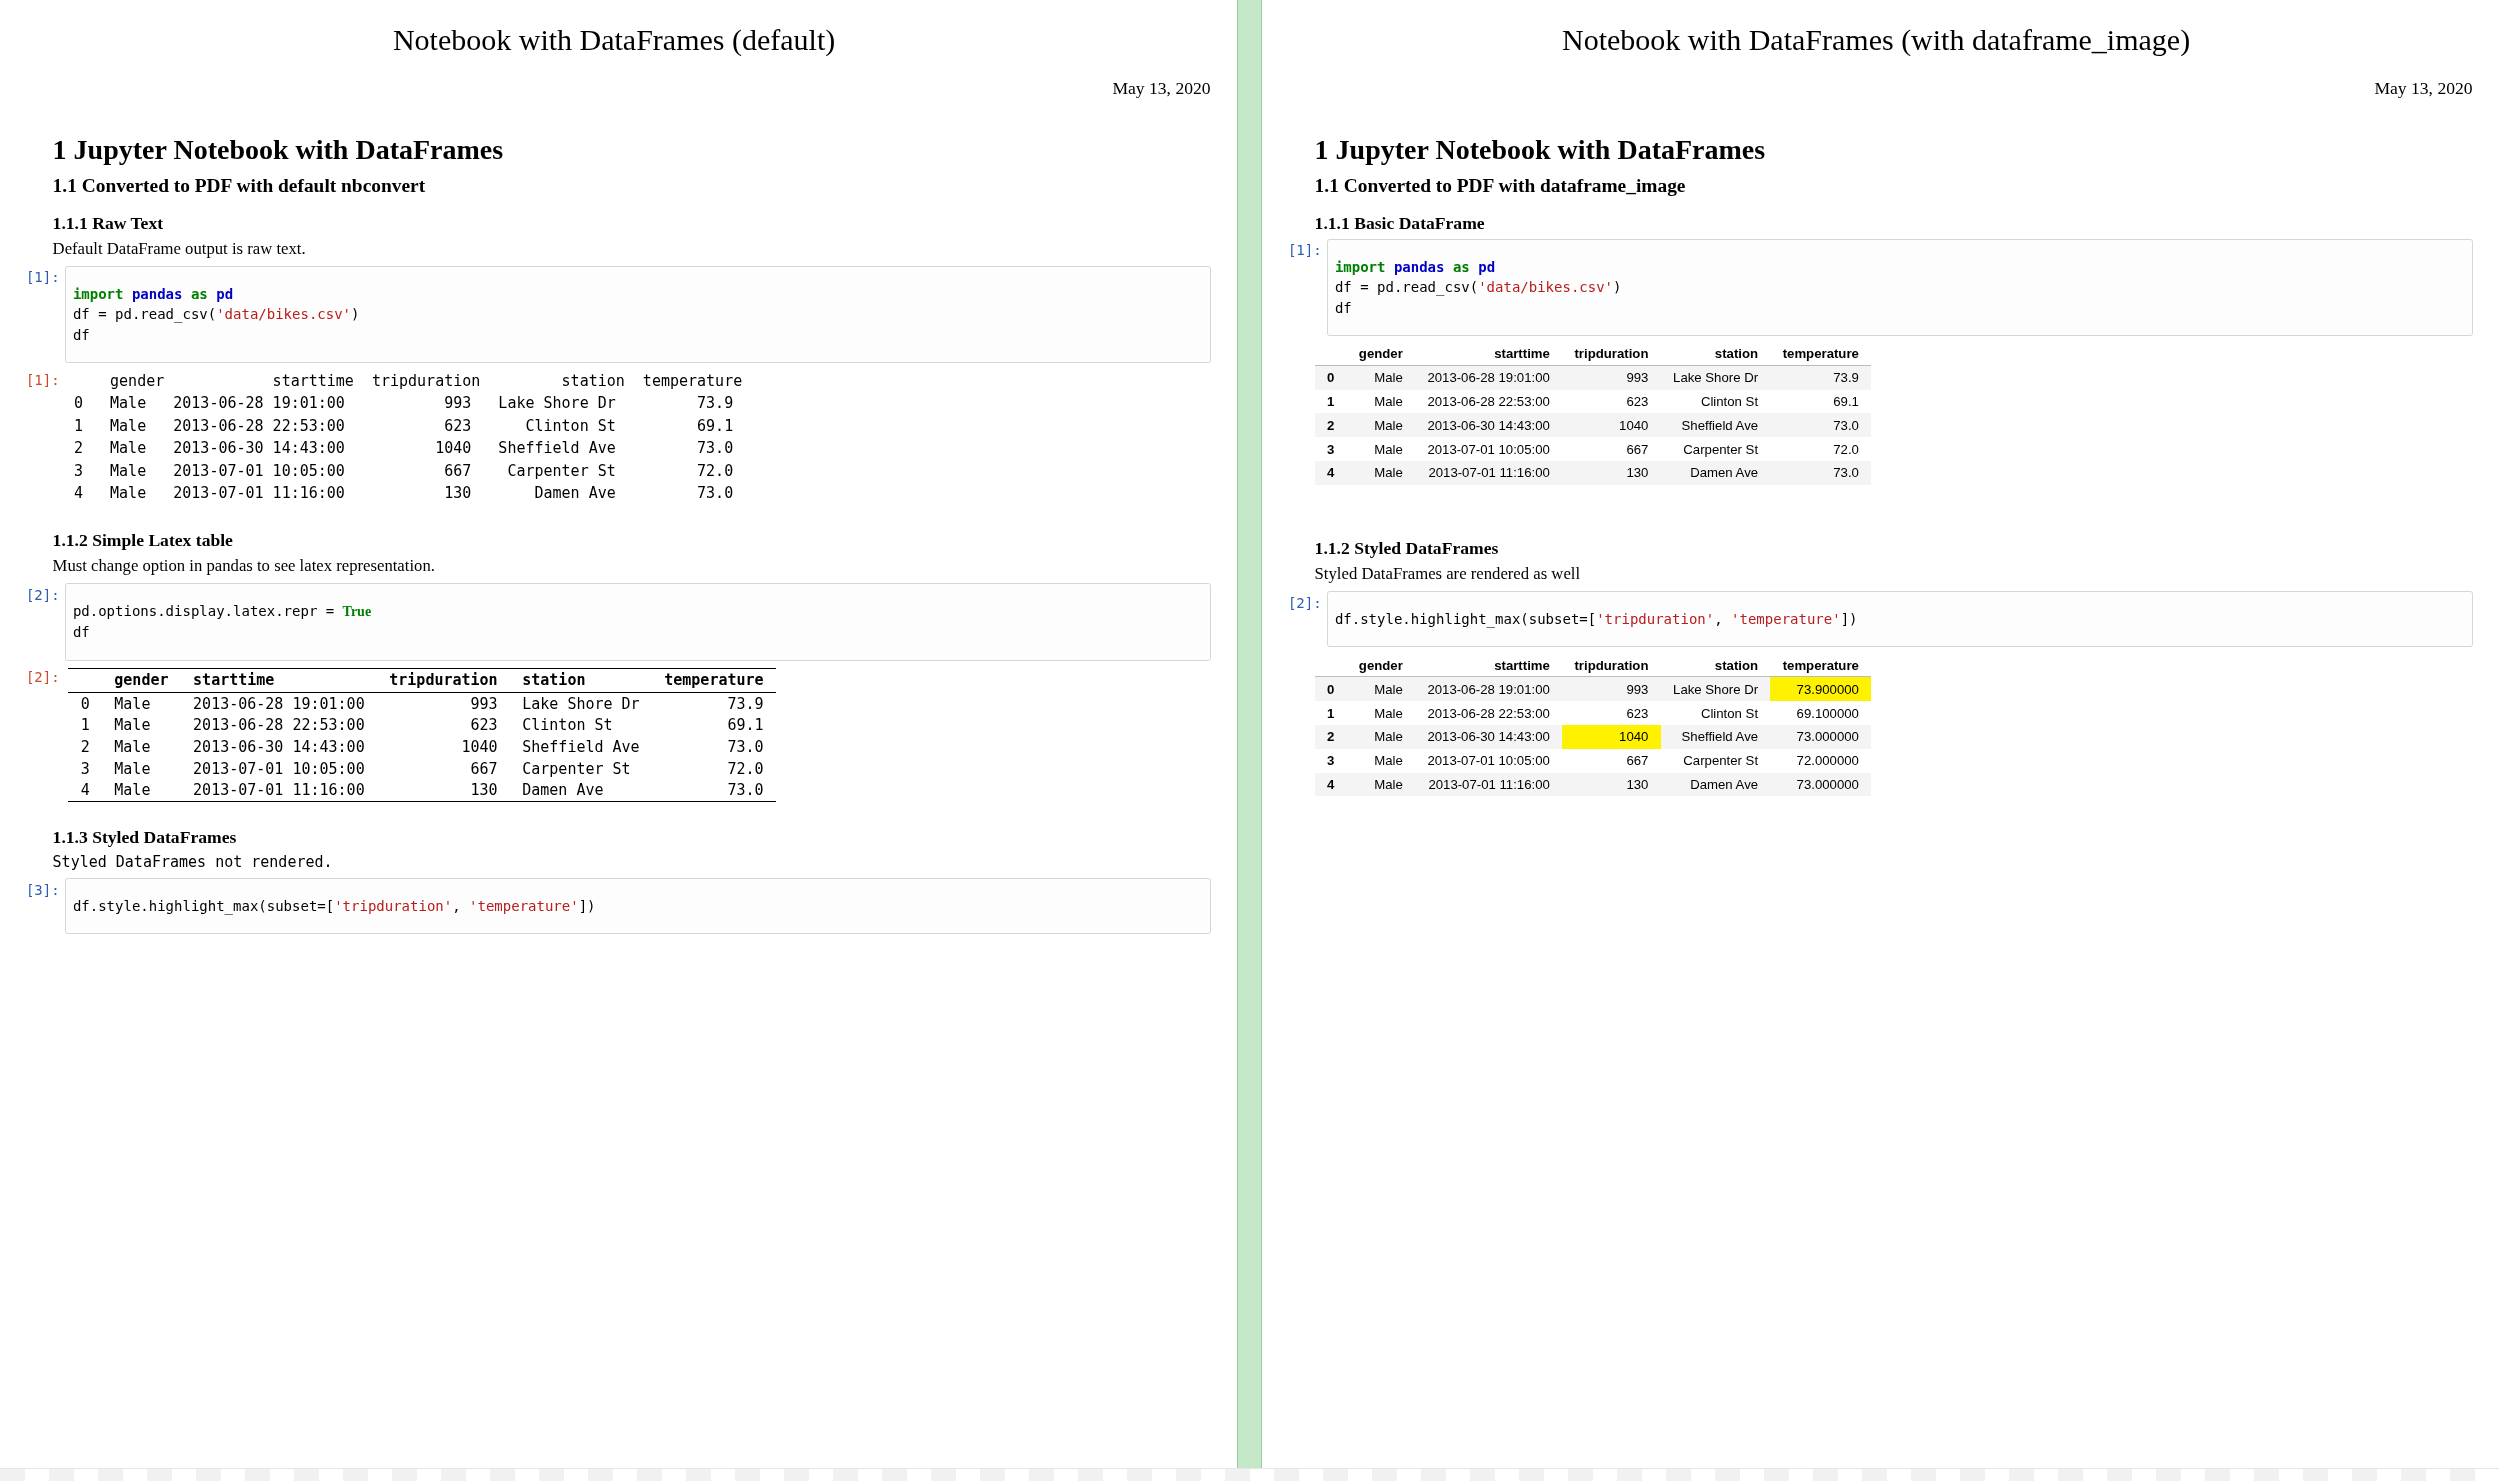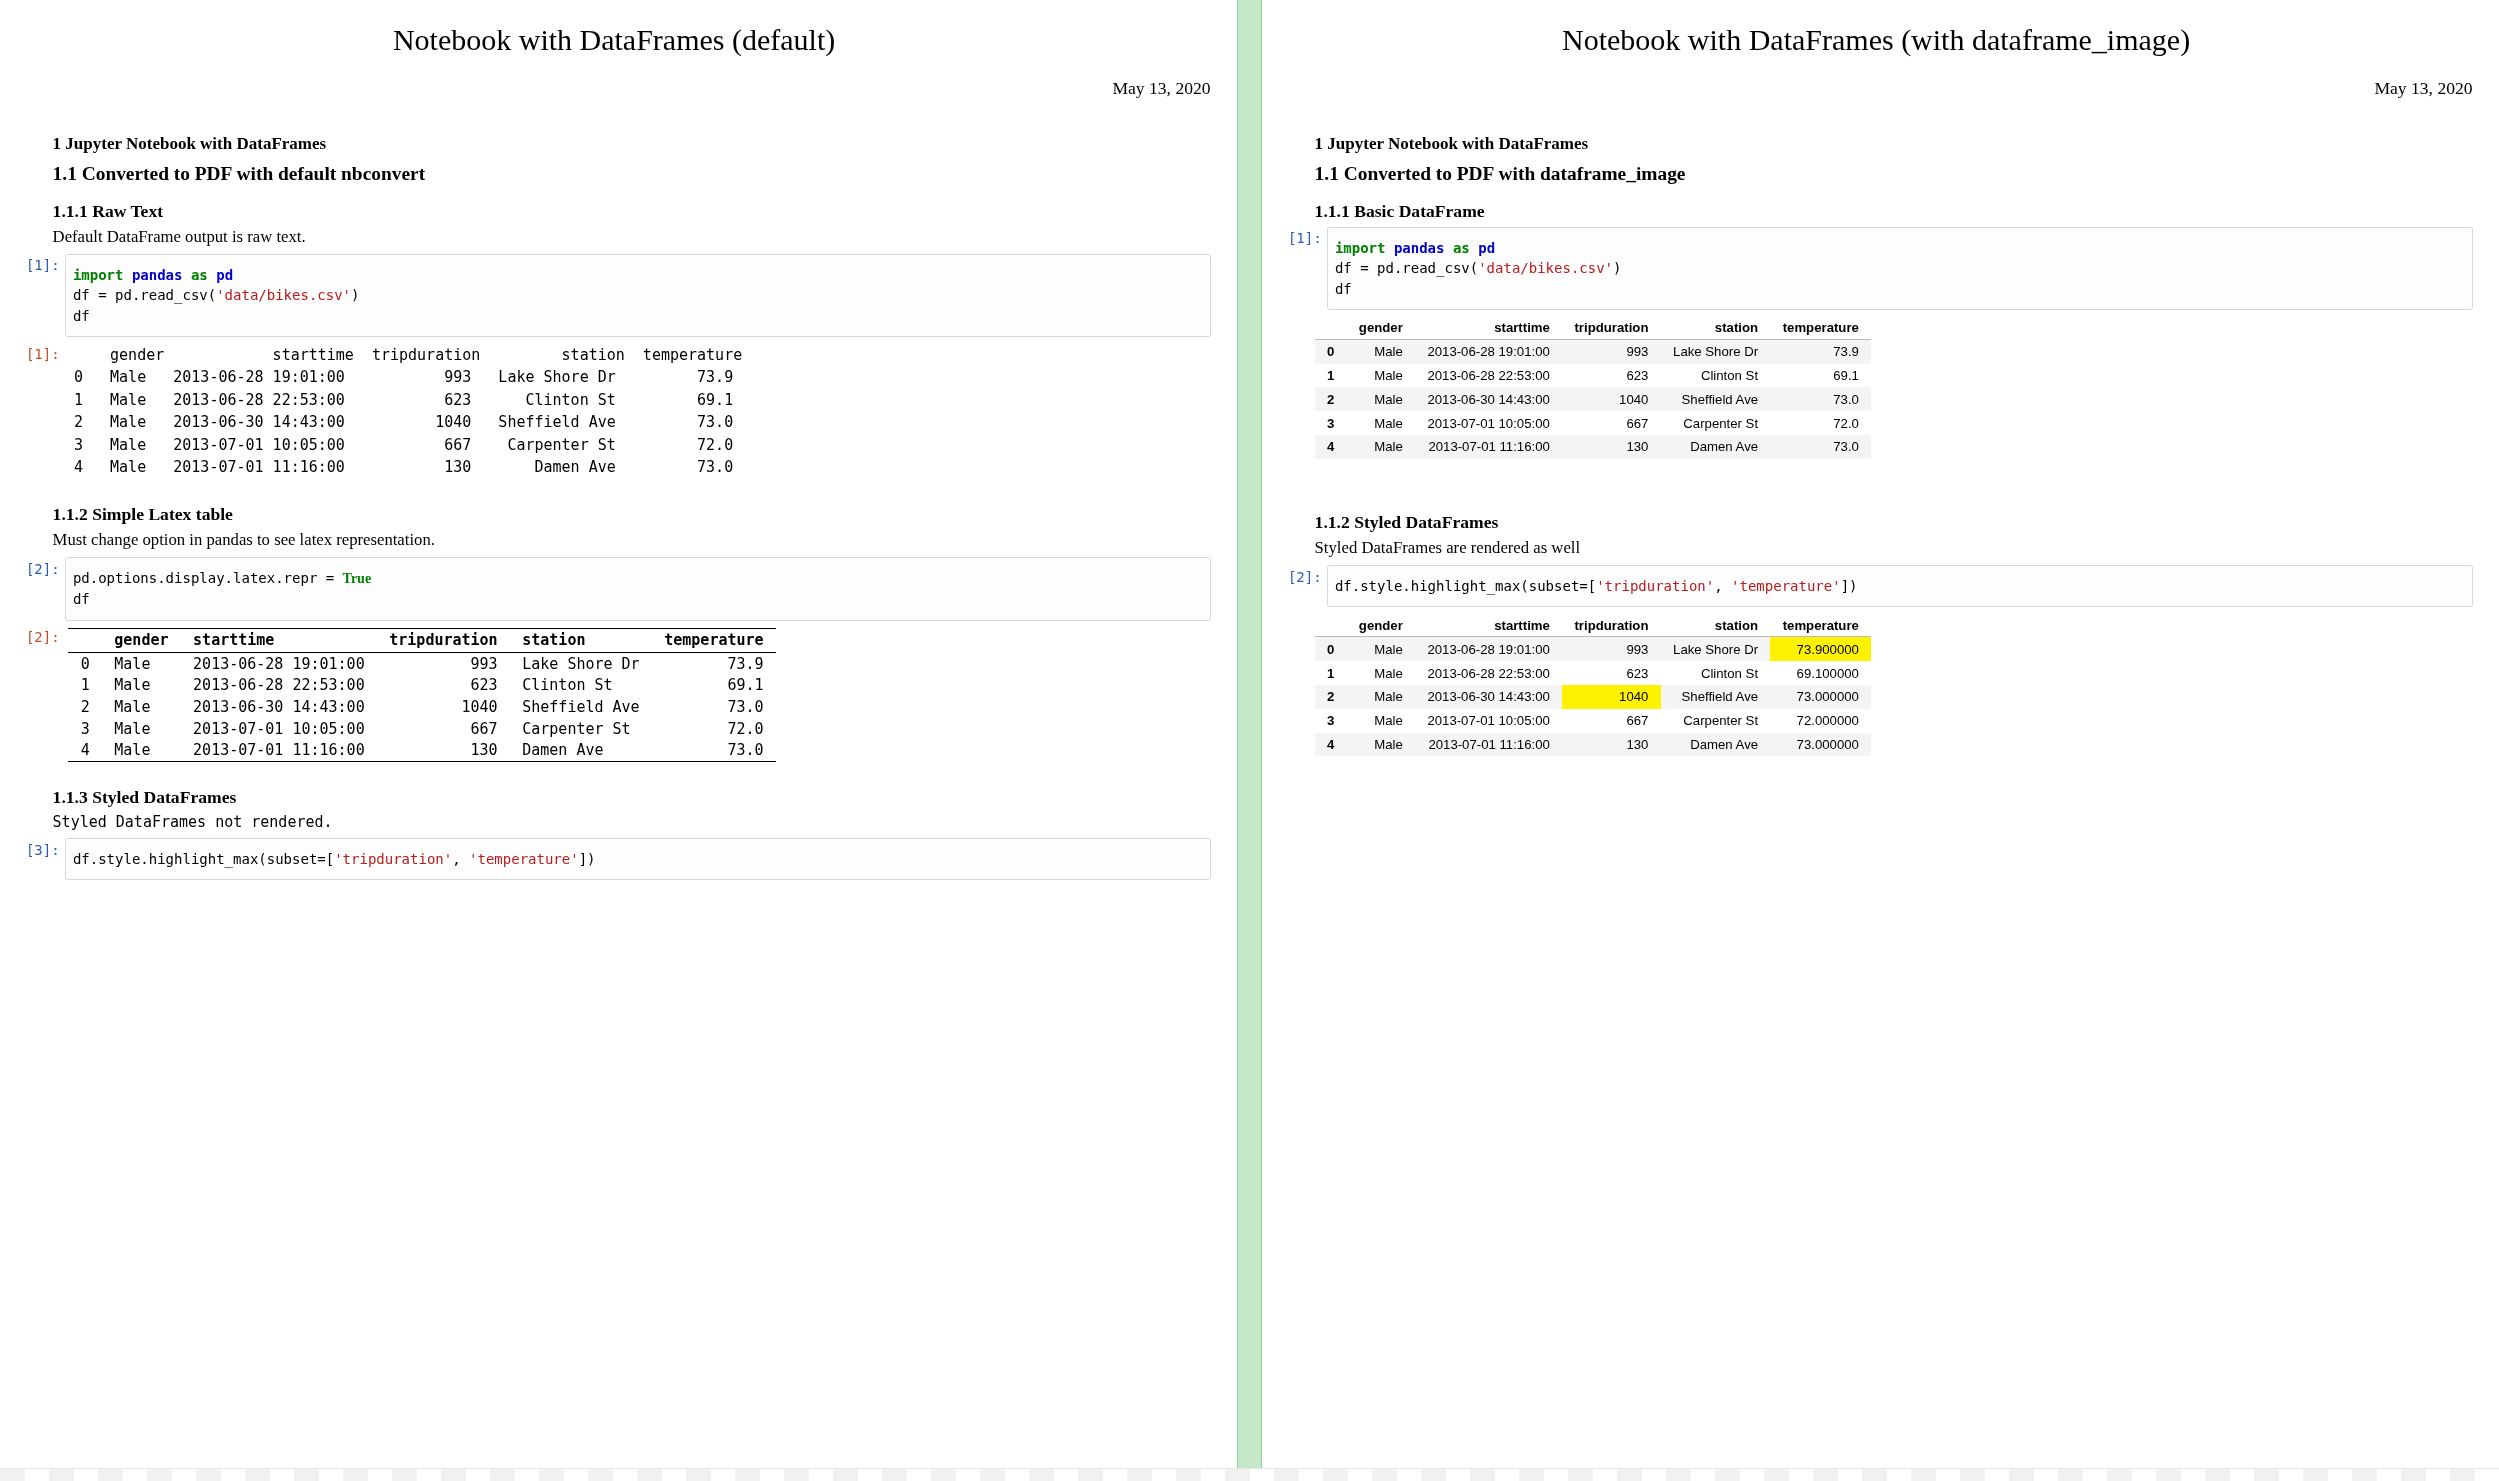--- a/index.html
+++ b/index.html
@@ -31,21 +31,21 @@
     font-size: 30px;
     font-weight: 400;
     margin: 5.3px 35px 21px 35px;
   }
   .doc-date {
     text-align: right;
     font-size: 17.6px;
     margin-bottom: 35px;
   }
   h1.sec {
-    font-size: 17px;
+    font-size: 28px;
     font-weight: 700;
     margin: 12.3px 0 7px 35px;
   }
   h2.sec {
     font-size: 19.4px;
     font-weight: 700;
     margin: 8.8px 0 5.3px 35px;
   }
   h3.sec {
     font-size: 17.6px;
@@ -73,21 +73,21 @@
   .prompt-in  { color: #2a5db0; }
   .prompt-out { color: #cb4b29; }
   .nb-body {
     flex: 1 1 auto;
     min-width: 0;
   }
   .code-cell {
     border: 0.9px solid #d6d6d6;
     border-radius: 2.6px;
     background: #fdfdfd;
-    padding: 10px 7px;
+    padding: 17px 7px;
     font-family: Menlo, Consolas, "DejaVu Sans Mono", monospace;
     font-size: 14px;
     line-height: 1.45;
     white-space: pre;
     overflow-x: auto;
   }
   .tok-kw   { color: #008000; font-weight: 600; }
   .tok-mod  { color: #0000c8; font-weight: 600; }
   .tok-str  { color: #b91c1c; }
   .tok-bool { color: #008000; font-weight: 600; font-family: Liberation Serif, serif; }

